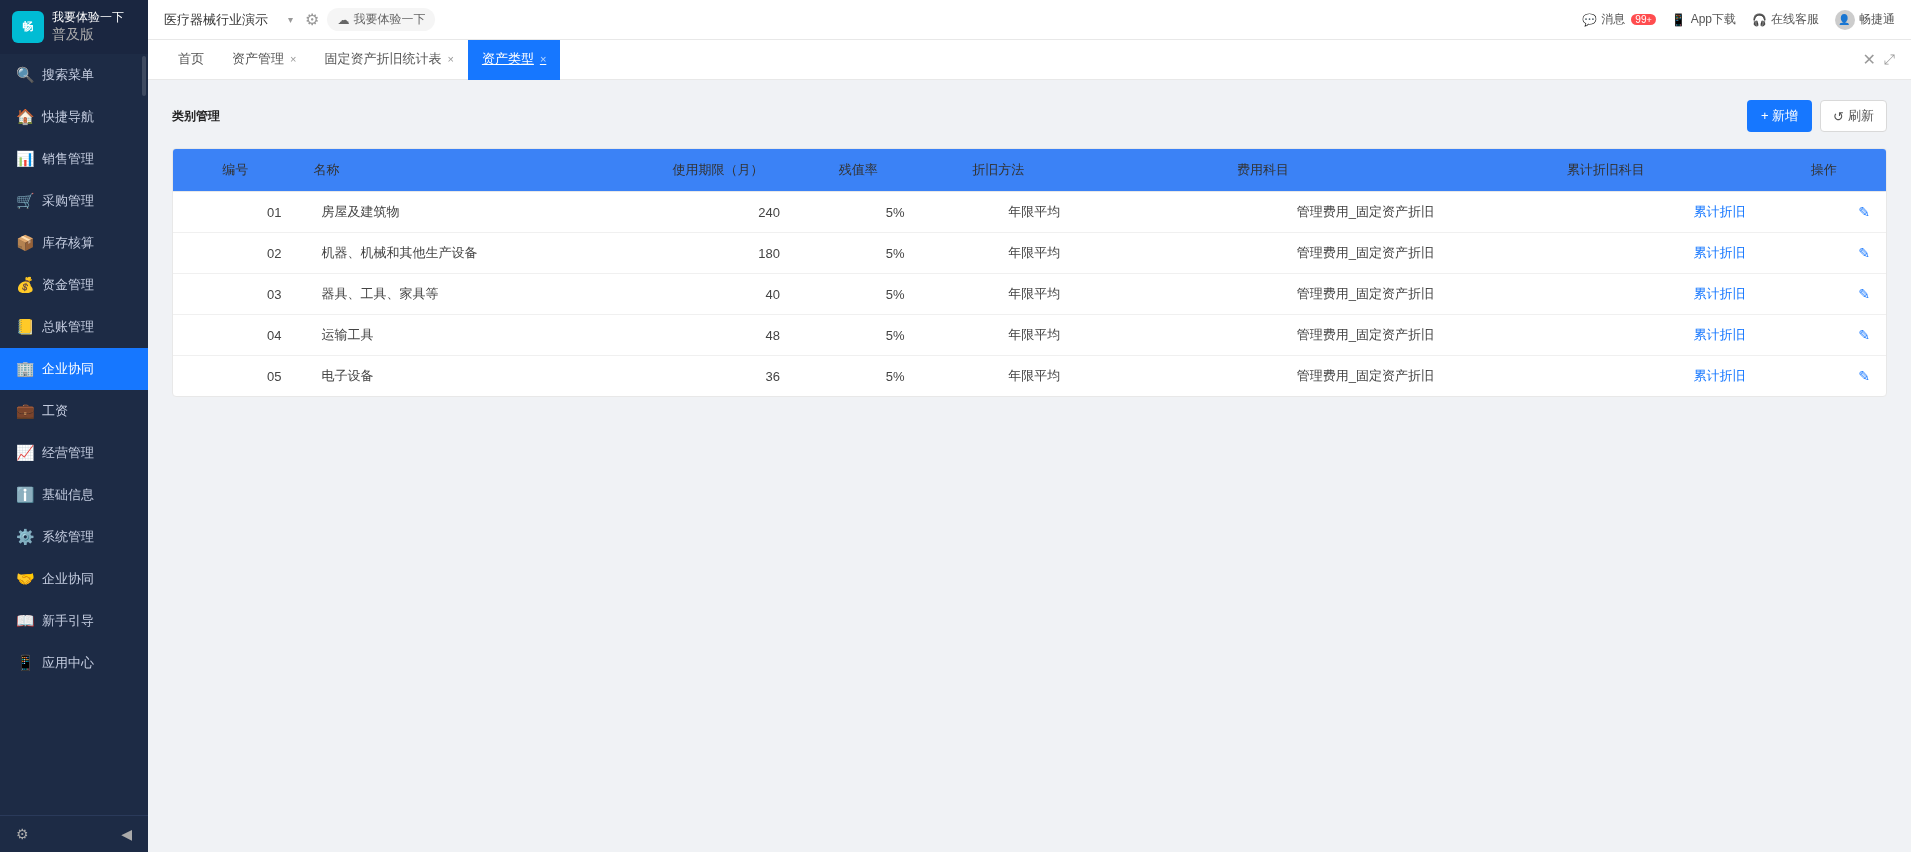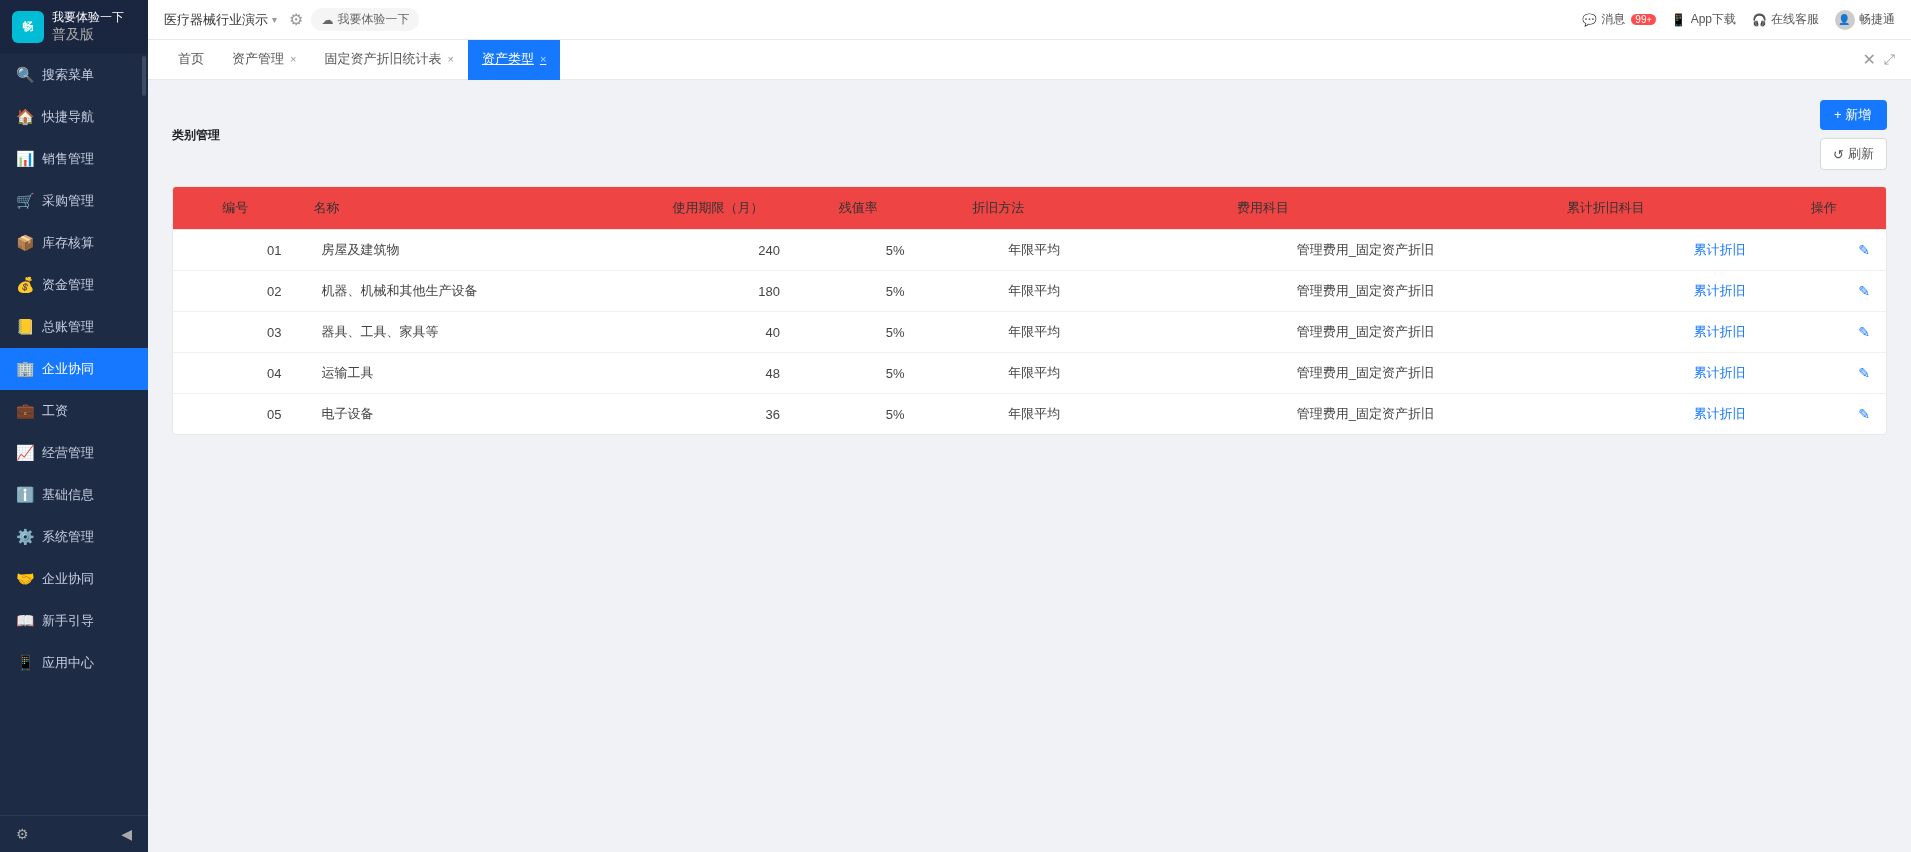--- a/index.html
+++ b/index.html
@@ -70,21 +70,21 @@
       height: 40px;
       background: #fff;
       display: flex;
       align-items: center;
       padding: 0 16px;
       border-bottom: 1px solid #e8e8e8;
       justify-content: space-between;
     }
     .topbar-left { display: flex; align-items: center; gap: 8px; }
     .topbar-demo {
-      display: flex; align-items: center; gap: 4px;
+      display: flex; align-items: center; gap: 20px;
       color: #333; font-size: 13px; cursor: pointer;
     }
     .topbar-demo-chevron { color: #999; font-size: 10px; }
     .topbar-gear { color: #999; cursor: pointer; font-size: 16px; margin-left: 4px; }
     .topbar-experience {
       display: flex; align-items: center; gap: 4px;
       background: #f5f5f5; border-radius: 12px;
       padding: 3px 10px; font-size: 12px; color: #666; cursor: pointer;
     }
     .topbar-right { display: flex; align-items: center; gap: 16px; font-size: 12px; color: #555; }
@@ -132,42 +132,42 @@
       overflow-y: auto;
       background: #f0f2f5;
     }
 
     
     .page-header {
       display: flex; align-items: center; justify-content: space-between;
       margin-bottom: 16px;
     }
     .page-title { font-size: 12px; font-weight: bold; color: #222; }
-    .page-actions { display: flex; gap: 8px; flex-direction: column; }
+    .page-actions { display: flex; gap: 8px; }
 
     .btn-new {
       background: #1677ff; color: #fff; border: none; border-radius: 4px;
       padding: 6px 14px; cursor: pointer; font-size: 13px;
       display: flex; align-items: center; gap: 4px;
     }
     .btn-refresh {
       background: #fff; color: #555; border: 1px solid #d9d9d9; border-radius: 4px;
       padding: 6px 12px; cursor: pointer; font-size: 13px;
       display: flex; align-items: center; gap: 4px;
     }
 
     
     .table-wrap {
       background: #fff;
       border-radius: 4px;
       overflow: hidden;
       border: 1px solid #e8e8e8;
     }
     table { width: 100%; border-collapse: collapse; }
-    thead tr { background: #ef4444; font-family: Liberation Serif, serif; }
+    thead tr { background: #3b82f6; font-family: Liberation Serif, serif; }
     th {
       padding: 12px 16px;
       text-align: center;
       color: #333;
       font-weight: 500;
       font-size: 13px;
       border-bottom: 1px solid #e8e8e8;
     }
     td {
       padding: 11px 16px;

